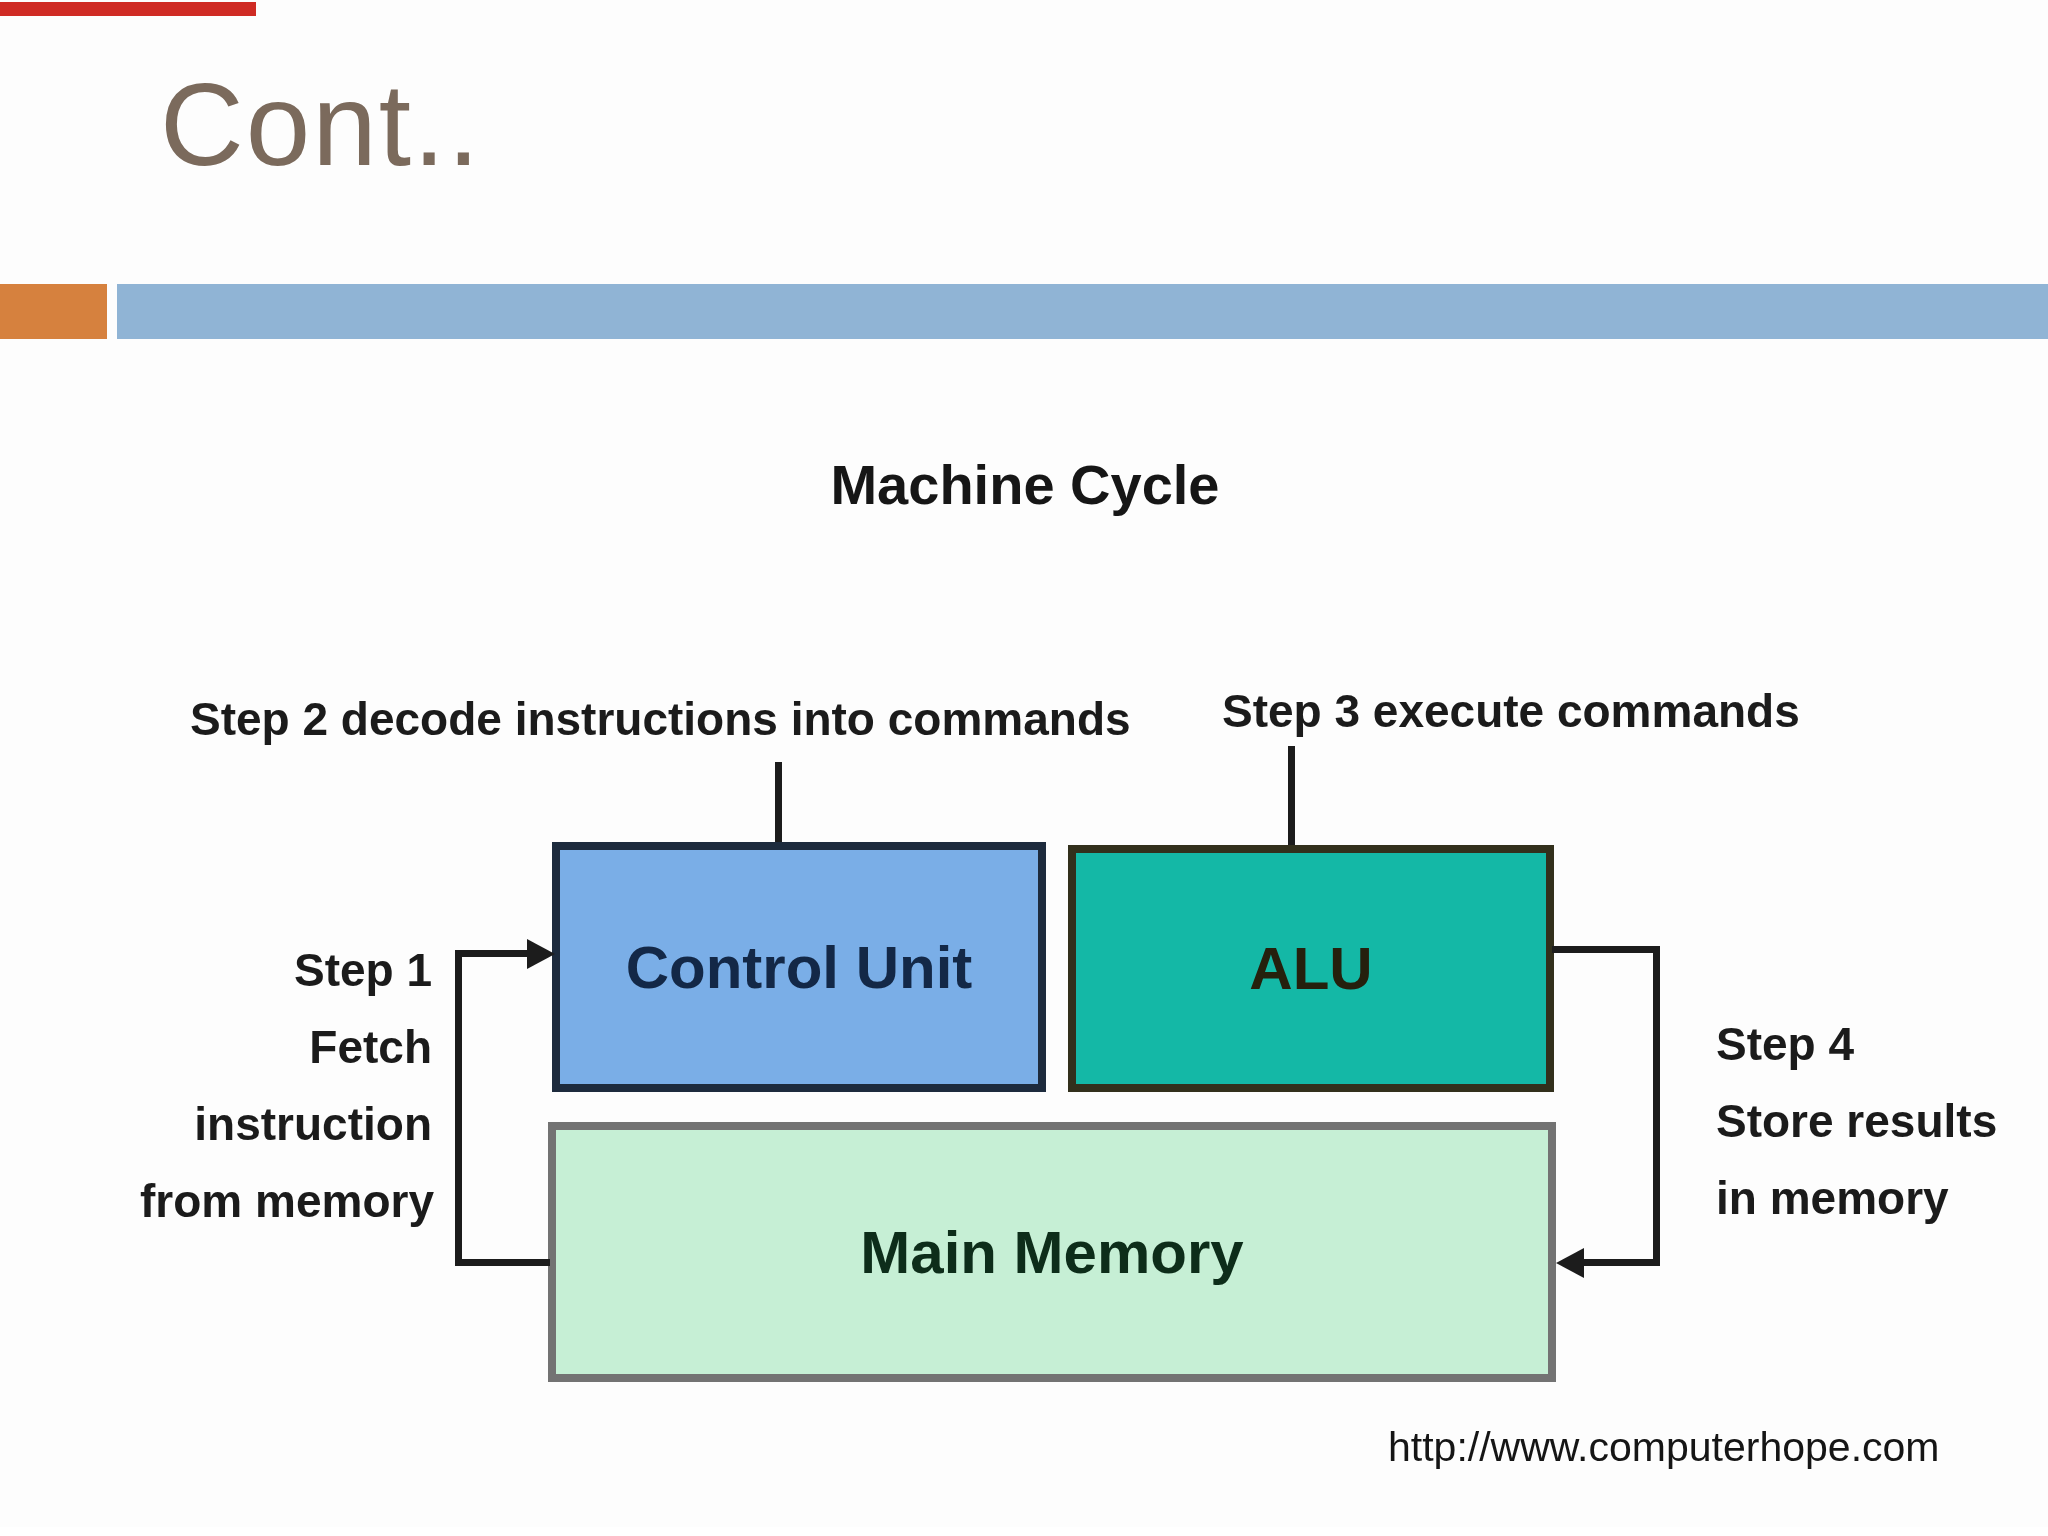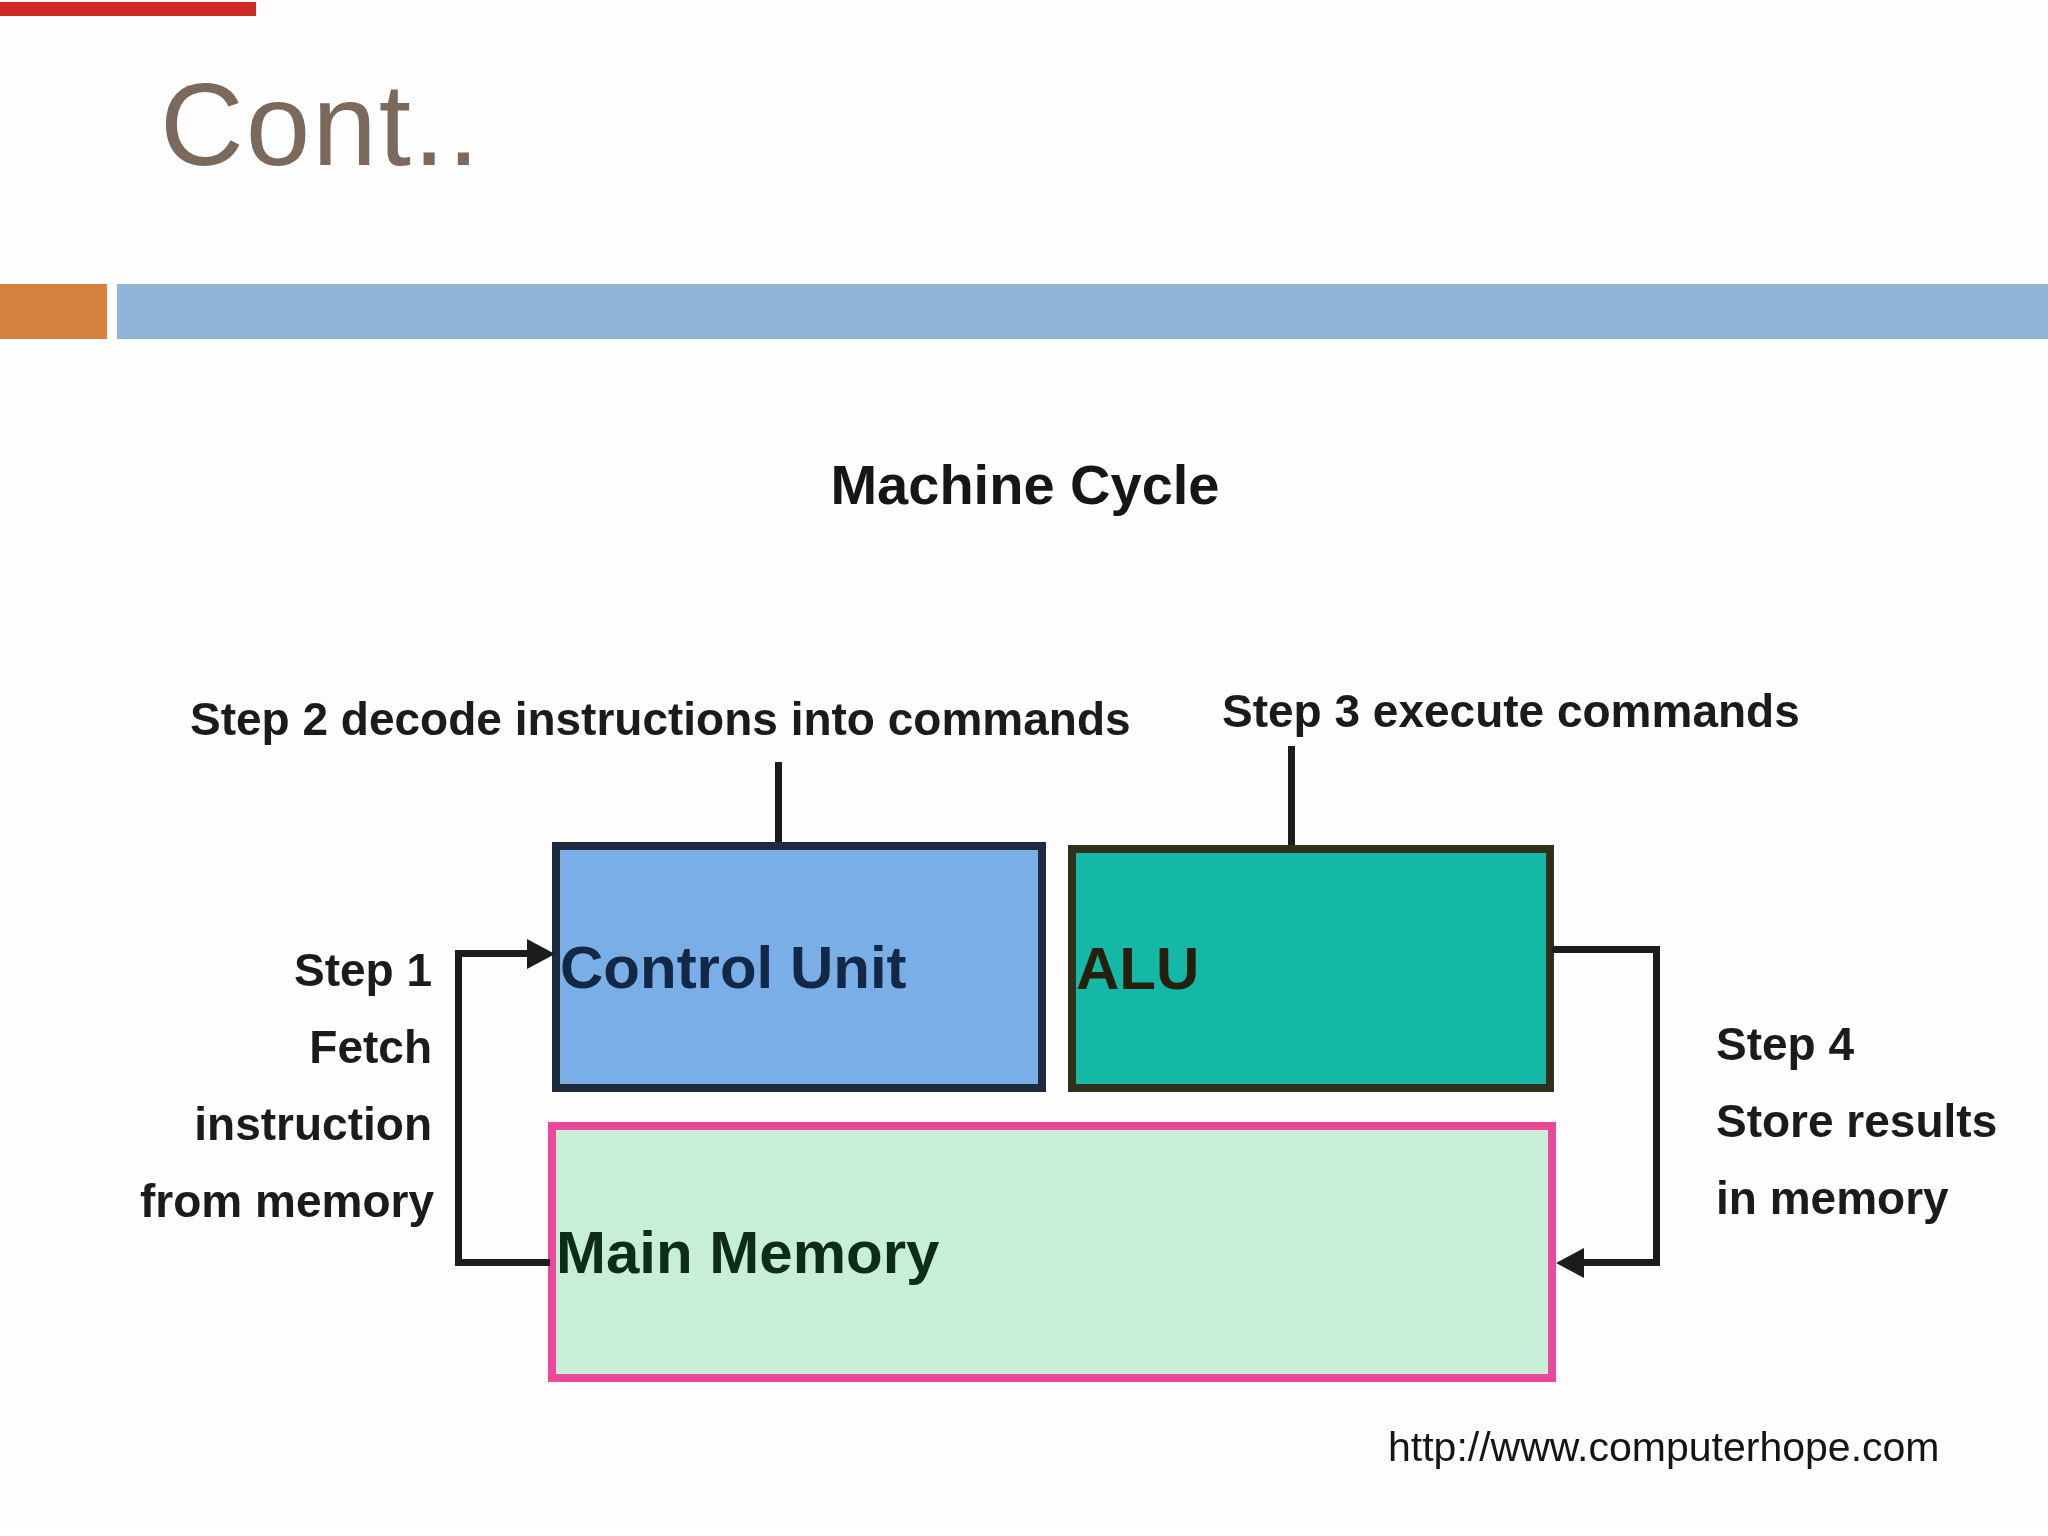--- a/index.html
+++ b/index.html
@@ -29,27 +29,27 @@
   }
   .lbl{
     font-size:46px;font-weight:700;color:#1b1b1b;white-space:nowrap;
   }
   .step1-block{left:140px;top:932px;width:292px;text-align:right;line-height:77px;}
   .step4-block{left:1716px;top:1006px;width:360px;text-align:left;line-height:77px;}
 
   .vline,.hline{background:#1c1c1c;}
 
   .box{
-    display:flex;align-items:center;justify-content:flex-start;
+    display:flex;align-items:center;justify-content:center;
     box-sizing:border-box;
     font-weight:700;font-size:60px;
   }
   .box-cu{left:552px;top:842px;width:494px;height:250px;border:8px solid #1d2b3d;color:#132847;}
   .box-alu{left:1068px;top:845px;width:486px;height:247px;border:8px solid #32301c;color:#25200d;}
-  .box-mm{left:548px;top:1122px;width:1008px;height:260px;border:8px solid #ec4899;color:#0d2d1a;}
+  .box-mm{left:548px;top:1122px;width:1008px;height:260px;border:8px solid #737373;color:#0d2d1a;}
 
   .arrow-right{
     width:0;height:0;
     border-left:28px solid #1c1c1c;
     border-top:15px solid transparent;
     border-bottom:15px solid transparent;
   }
   .arrow-left{
     width:0;height:0;
     border-right:28px solid #1c1c1c;

